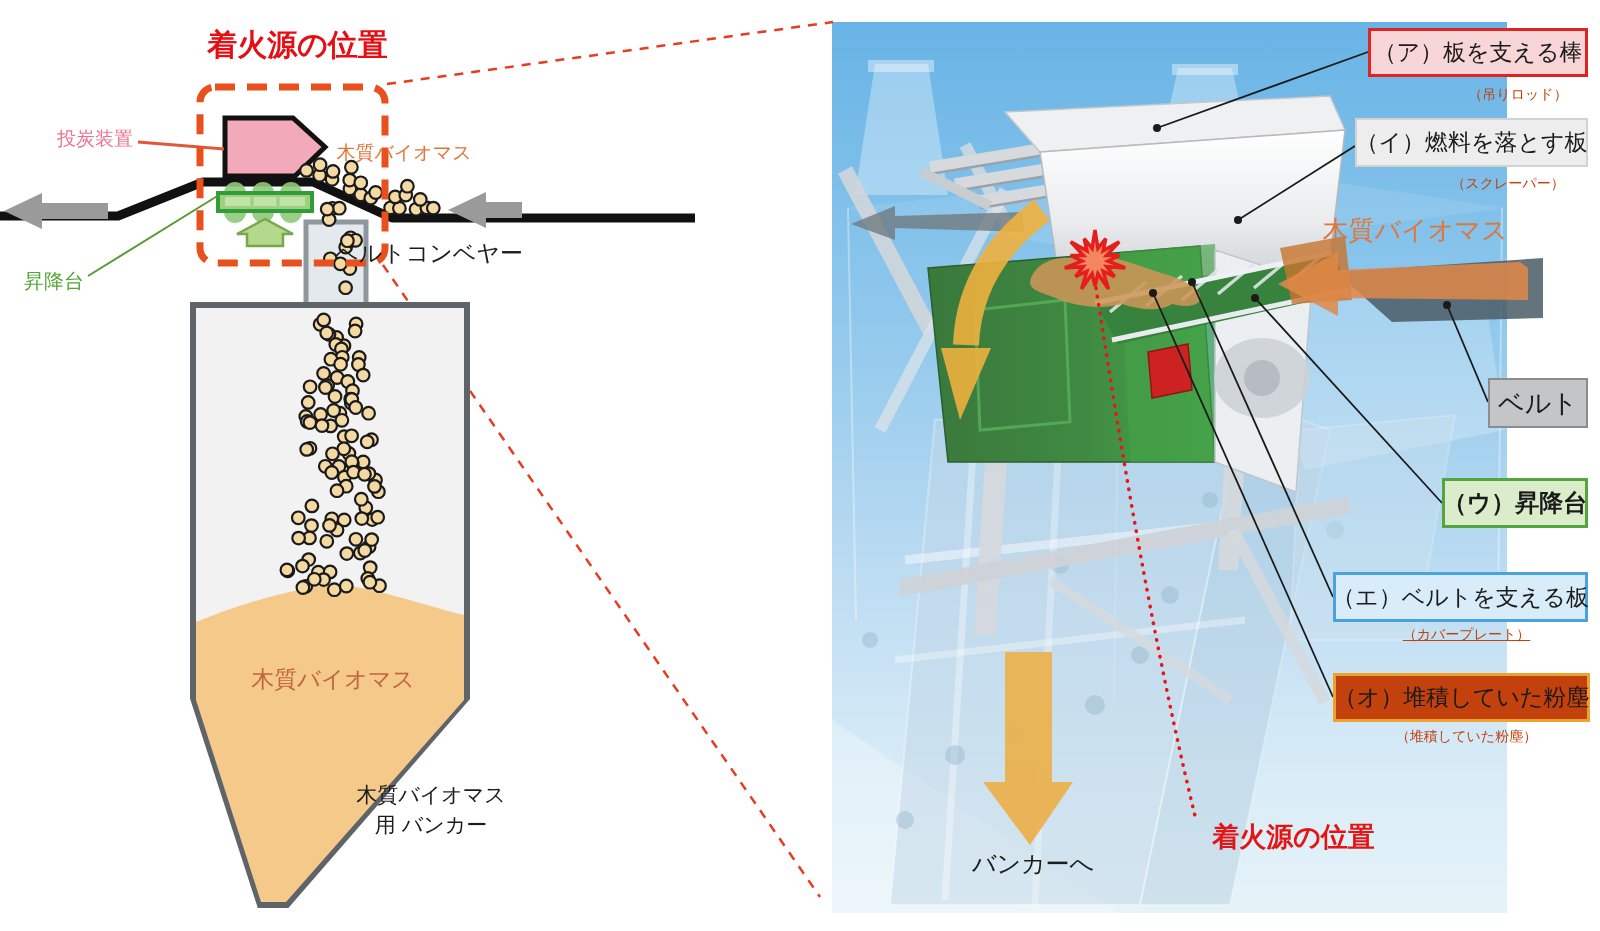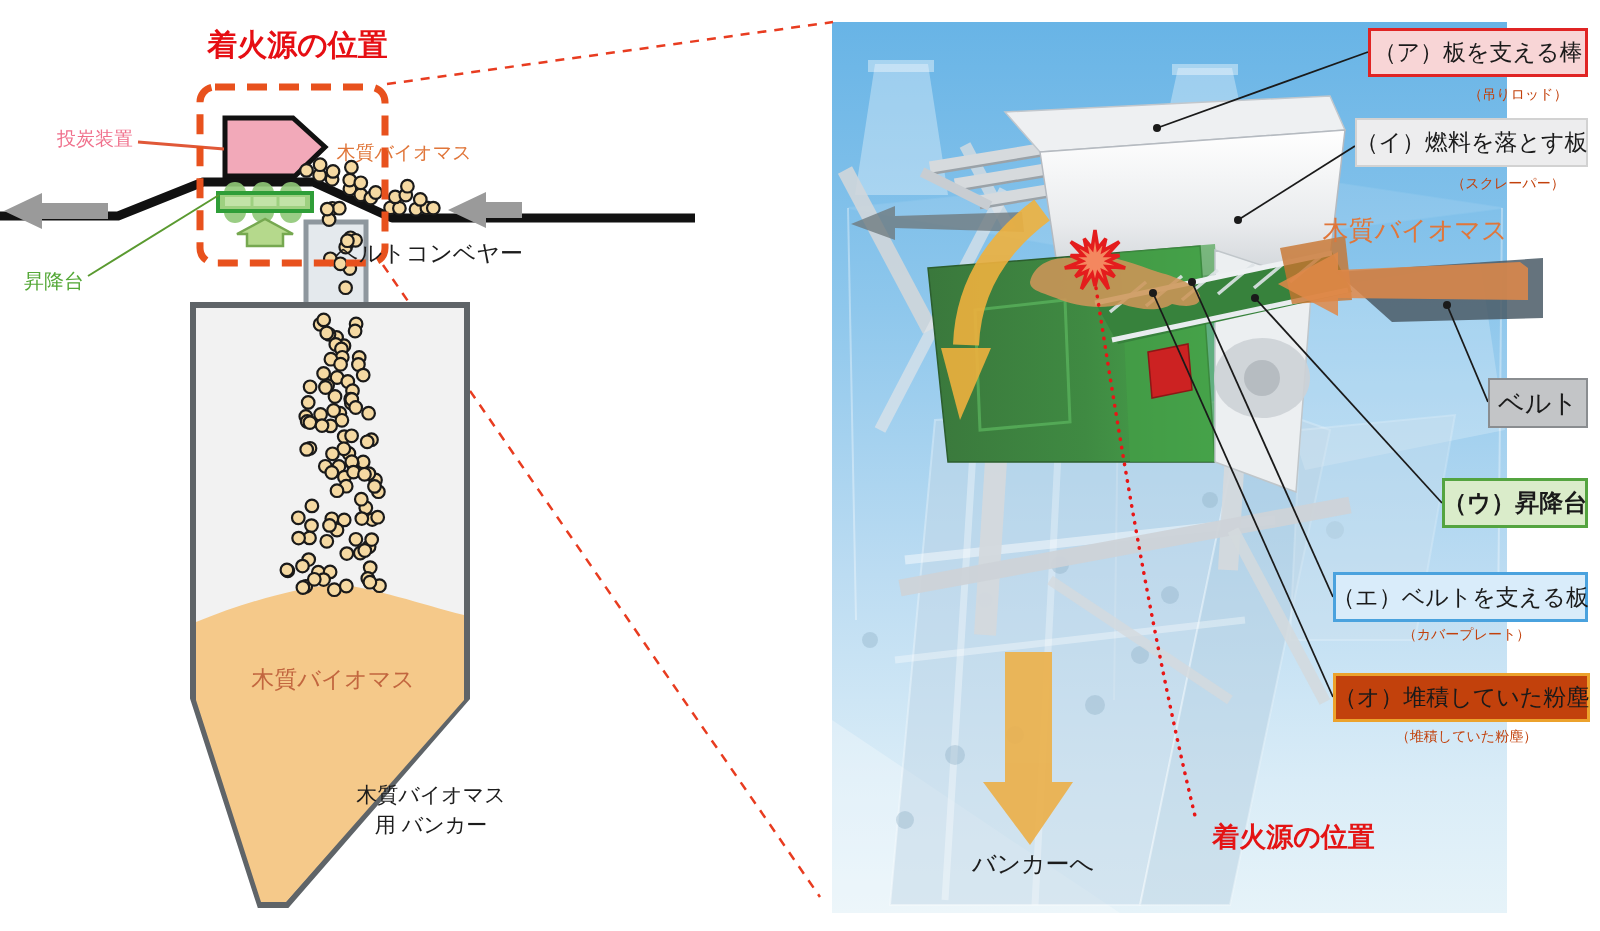--- a/index.html
+++ b/index.html
@@ -381,19 +381,19 @@
 <div class="lbl t-caption" style="left:352px;top:780px;width:158px;">木質バイオマス用 バンカー</div>
 
 <div class="box box-a">（ア）板を支える棒</div>
 <div class="sub" style="left:1448px;top:86px;width:140px;">（吊りロッド）</div>
 <div class="box box-i">（イ）燃料を落とす板</div>
 <div class="sub" style="left:1428px;top:175px;width:160px;">（スクレーパー）</div>
 <div class="lbl t-orange-big" style="left:1330px;top:216px;width:170px;">木質バイオマス</div>
 <div class="box box-belt">ベルト</div>
 <div class="box box-u">（ウ）昇降台</div>
 <div class="box box-e">（エ）ベルトを支える板</div>
-<div class="sub" style="left:1343px;top:626px;width:247px;">（カバープレート）</div>
+<div class="sub" style="left:1343px;top:626px;width:247px;text-decoration:underline;">（カバープレート）</div>
 <div class="box box-o">（オ）堆積していた粉塵</div>
 <div class="sub" style="left:1343px;top:728px;width:247px;">（堆積していた粉塵）</div>
 <div class="lbl t-red-big" style="left:1196px;top:822px;width:195px;">着火源の位置</div>
 <div class="lbl t-tobunker" style="left:968px;top:850px;width:130px;">バンカーへ</div>
 
 </div>
 
 </body></html>

